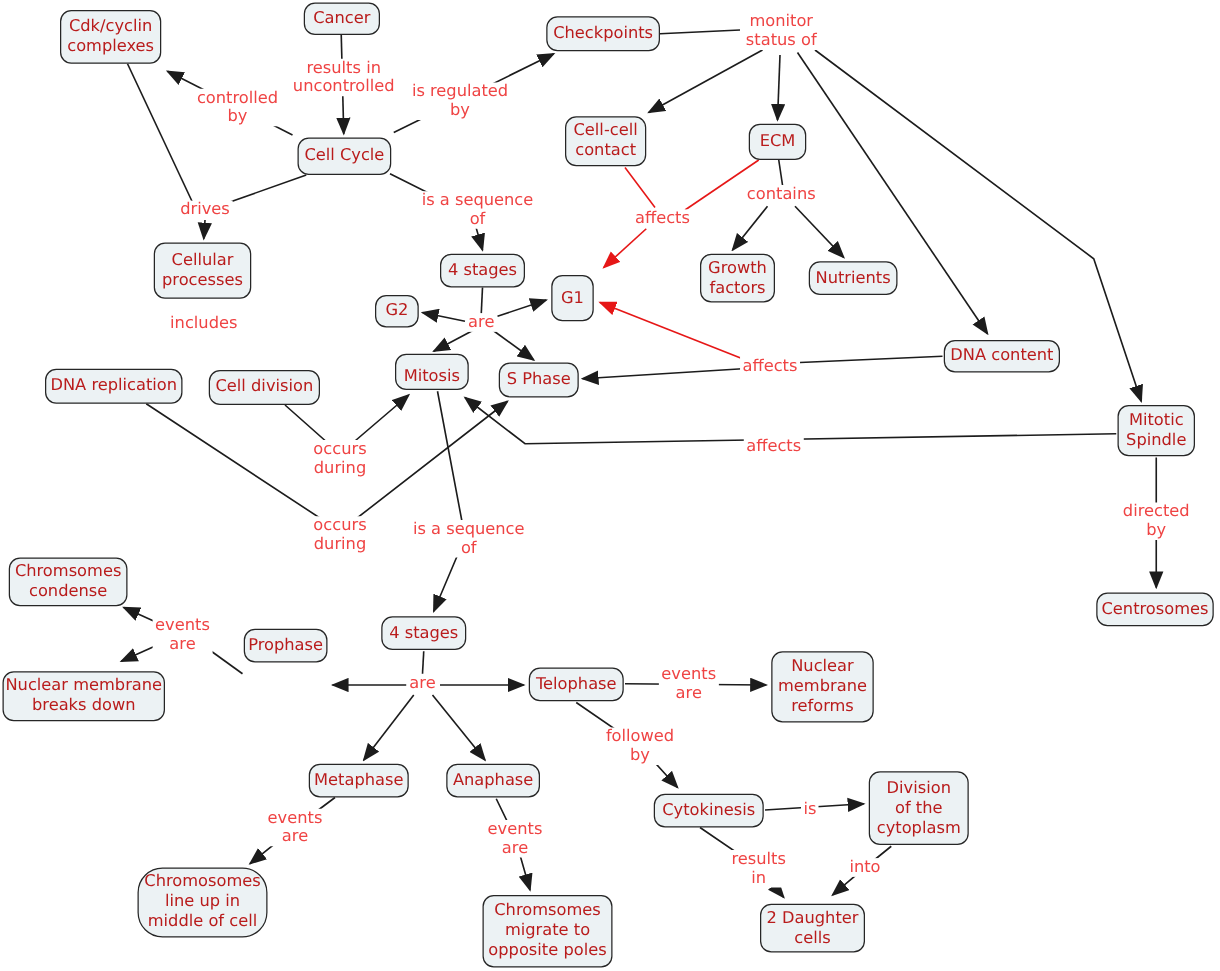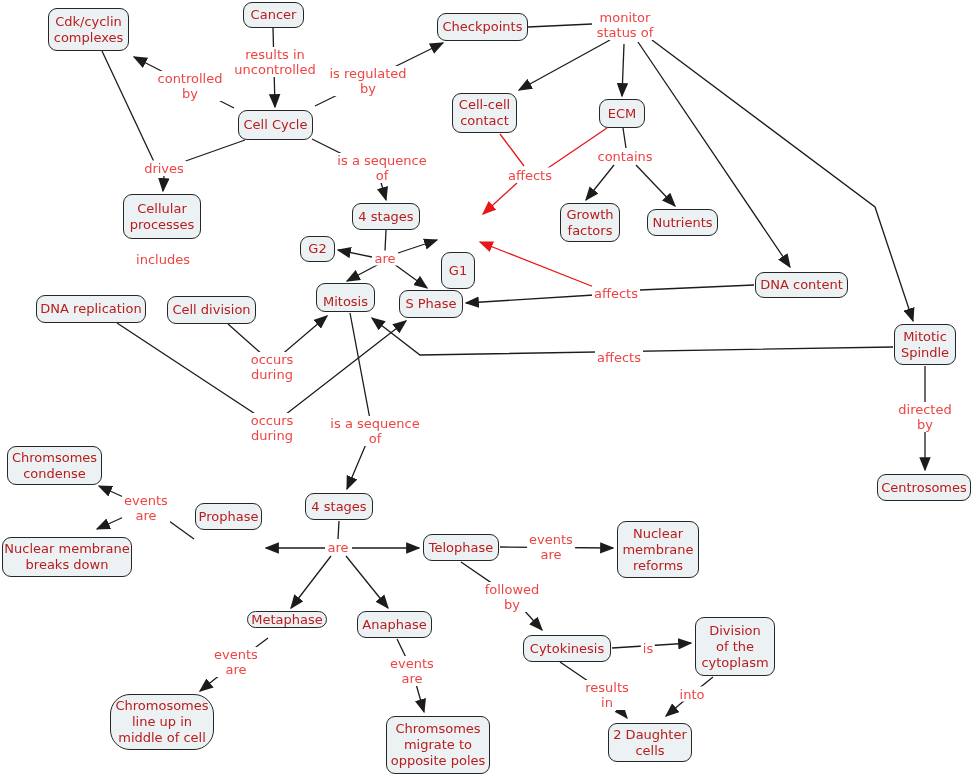--- a/index.html
+++ b/index.html
@@ -203,21 +203,21 @@
       </div>
       <div class="node" style="left: 647px; top: 209px; width: 71px; height: 27px;">
         <div>Nutrients</div>
       </div>
       <div class="node" style="left: 352px; top: 203px; width: 68px; height: 27px;">
         <div>4 stages</div>
       </div>
       <div class="node" style="left: 300px; top: 236px; width: 35px; height: 26px;">
         <div>G2</div>
       </div>
-      <div class="node" style="left: 441px; top: 220px; width: 34px; height: 37px; margin-top: 32px;">
+      <div class="node" style="left: 441px; top: 220px; width: 34px; height: 37px;">
         <div>G1</div>
       </div>
       <div class="node" style="left: 316px; top: 283px; width: 59px; height: 29px; justify-content: flex-end;">
         <div>Mitosis</div>
       </div>
       <div class="node" style="left: 399px; top: 290px; width: 64px; height: 28px;">
         <div>S Phase</div>
       </div>
       <div class="node" style="left: 755px; top: 272px; width: 93px; height: 26px;">
         <div>DNA content</div>
@@ -254,21 +254,21 @@
         <div>4 stages</div>
       </div>
       <div class="node" style="left: 423px; top: 534px; width: 76px; height: 27px;">
         <div>Telophase</div>
       </div>
       <div class="node" style="left: 617px; top: 521px; width: 82px; height: 57px;">
         <div>Nuclear</div>
         <div>membrane</div>
         <div>reforms</div>
       </div>
-      <div class="node" style="left: 247px; top: 611px; width: 80px; height: 17px;">
+      <div class="node" style="left: 247px; top: 611px; width: 80px; height: 27px;">
         <div>Metaphase</div>
       </div>
       <div class="node" style="left: 357px; top: 611px; width: 75px; height: 27px;">
         <div>Anaphase</div>
       </div>
       <div class="node" style="left: 523px; top: 635px; width: 88px; height: 27px;">
         <div>Cytokinesis</div>
       </div>
       <div class="node" style="left: 695px; top: 617px; width: 80px; height: 59px;">
         <div>Division</div>

